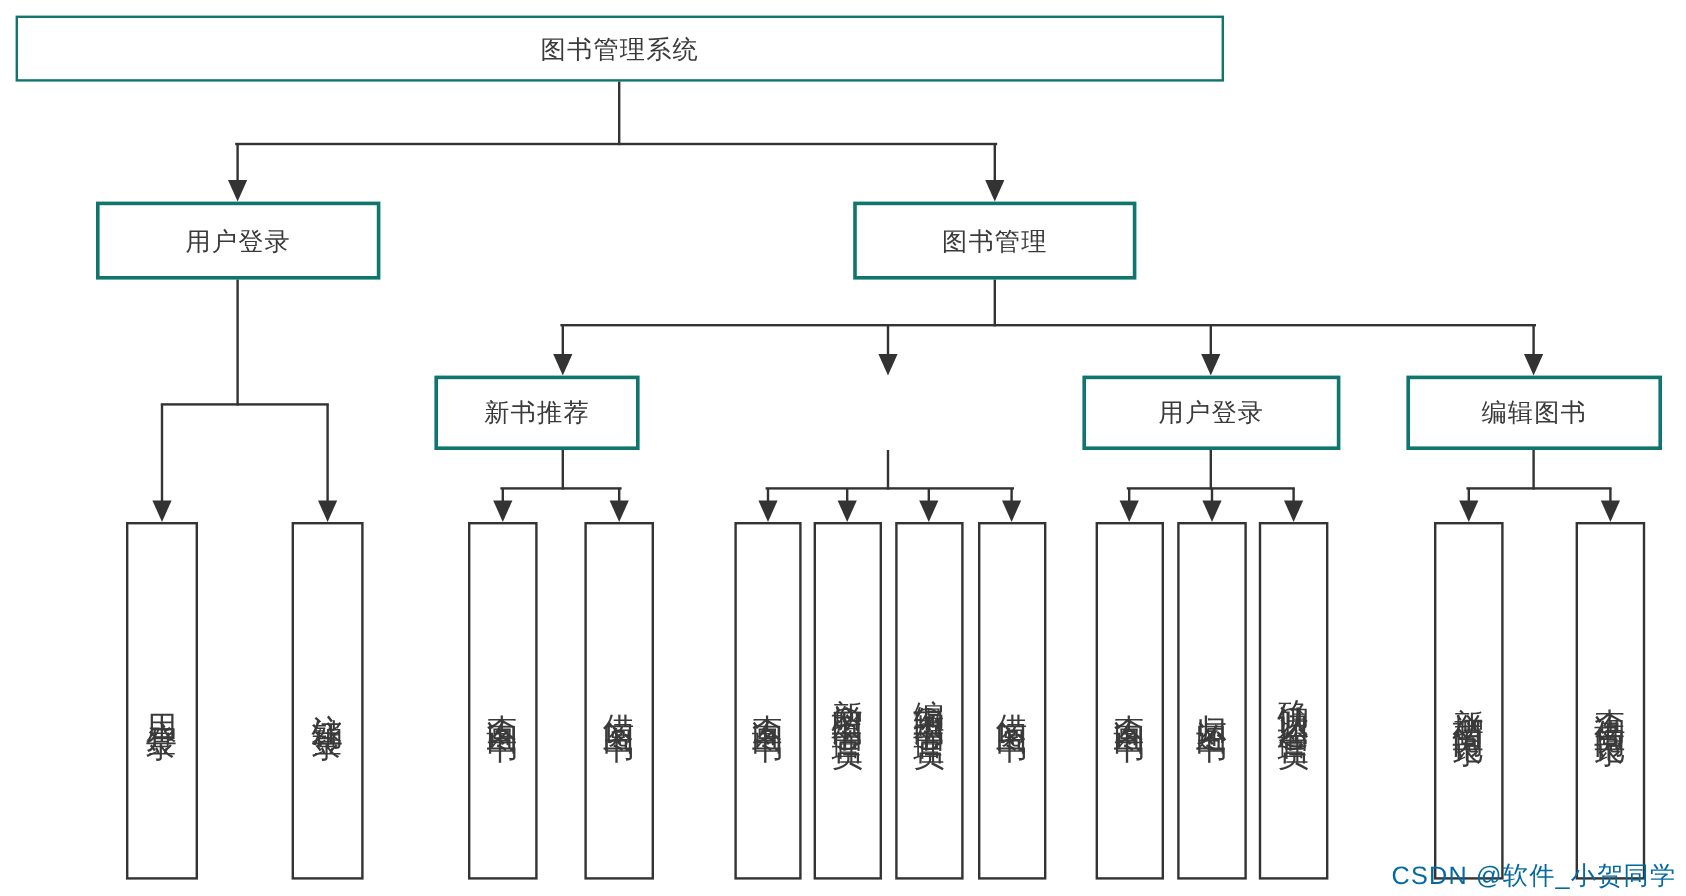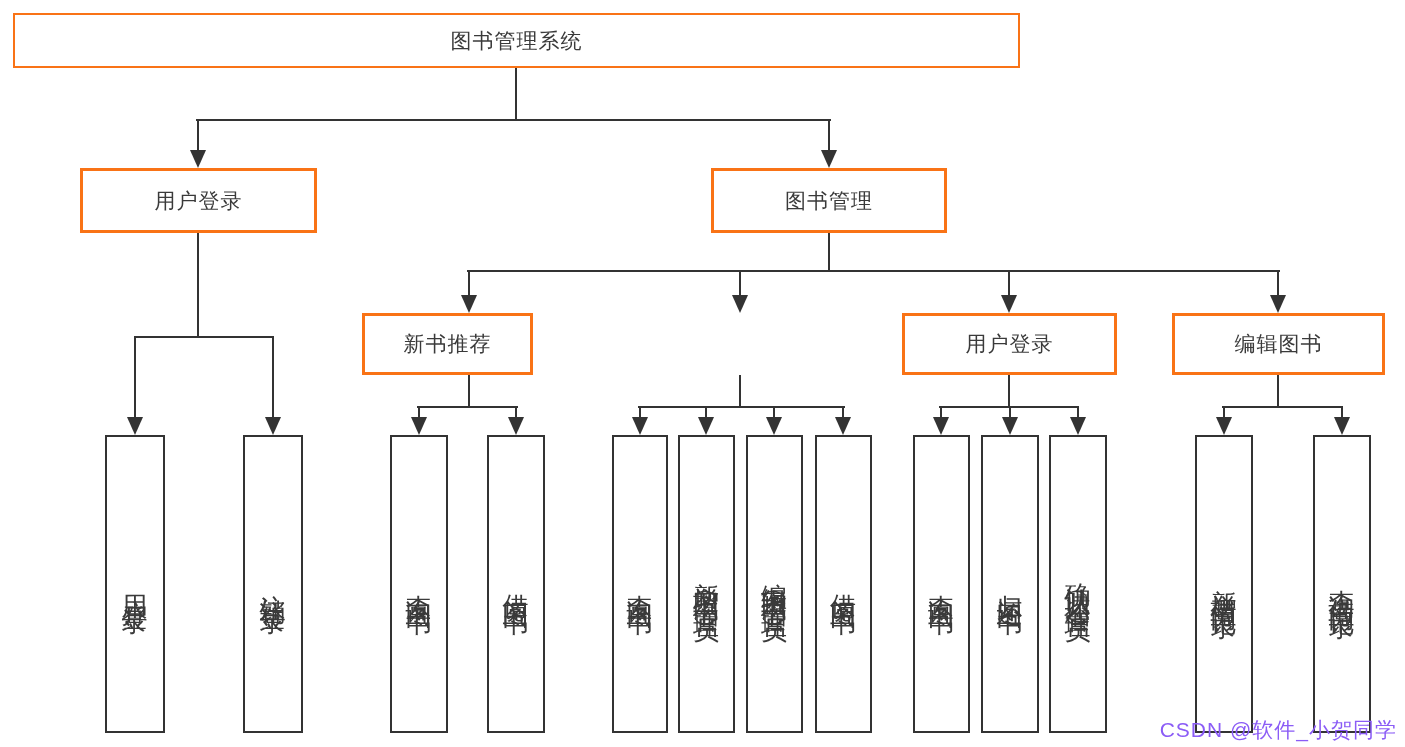--- a/index.html
+++ b/index.html
@@ -1,21 +1,21 @@
 <!DOCTYPE html>
 <html><head>
 <meta charset="utf-8">
 <style>
   html,body{margin:0;padding:0;background:#ffffff;}
   #stage{
     position:relative;width:1405px;height:747px;background:#ffffff;overflow:hidden;
     font-family:"Liberation Sans","DejaVu Sans",sans-serif;color:#3a3a3a;
   }
   .node{
-    position:absolute;background:#ffffff;border:3px solid #f97316;
+    position:absolute;background:#ffffff;border:3px solid #0f766e;
     display:flex;align-items:center;justify-content:center;box-sizing:border-box;
     font-size:21px;letter-spacing:1px;
   }
   .node.root{border-width:2px;}
   .leaf{
     position:absolute;background:#ffffff;border:2px solid #333333;
     display:flex;align-items:center;justify-content:center;box-sizing:border-box;
   }
   .leaf span{
     writing-mode:vertical-rl;text-orientation:mixed;
@@ -23,21 +23,21 @@
   }
   .hline,.vline{position:absolute;background:#333333;}
   .hline{height:2px;}
   .vline{width:2px;}
   .arrow{
     position:absolute;width:0;height:0;
     border-left:8px solid transparent;border-right:8px solid transparent;
     border-top:18px solid #333333;
   }
   #watermark{
-    position:absolute;right:8px;bottom:3px;font-size:21px;color:#8b5cf6;
+    position:absolute;right:8px;bottom:3px;font-size:21px;color:#0369a1;
     letter-spacing:1px;
   }
 </style>
 </head>
 <body>
 
 <div id="stage">
 
   <div class="node root" style="left:13px;top:13px;width:1007px;height:55px;">
     <span>图书管理系统</span>

